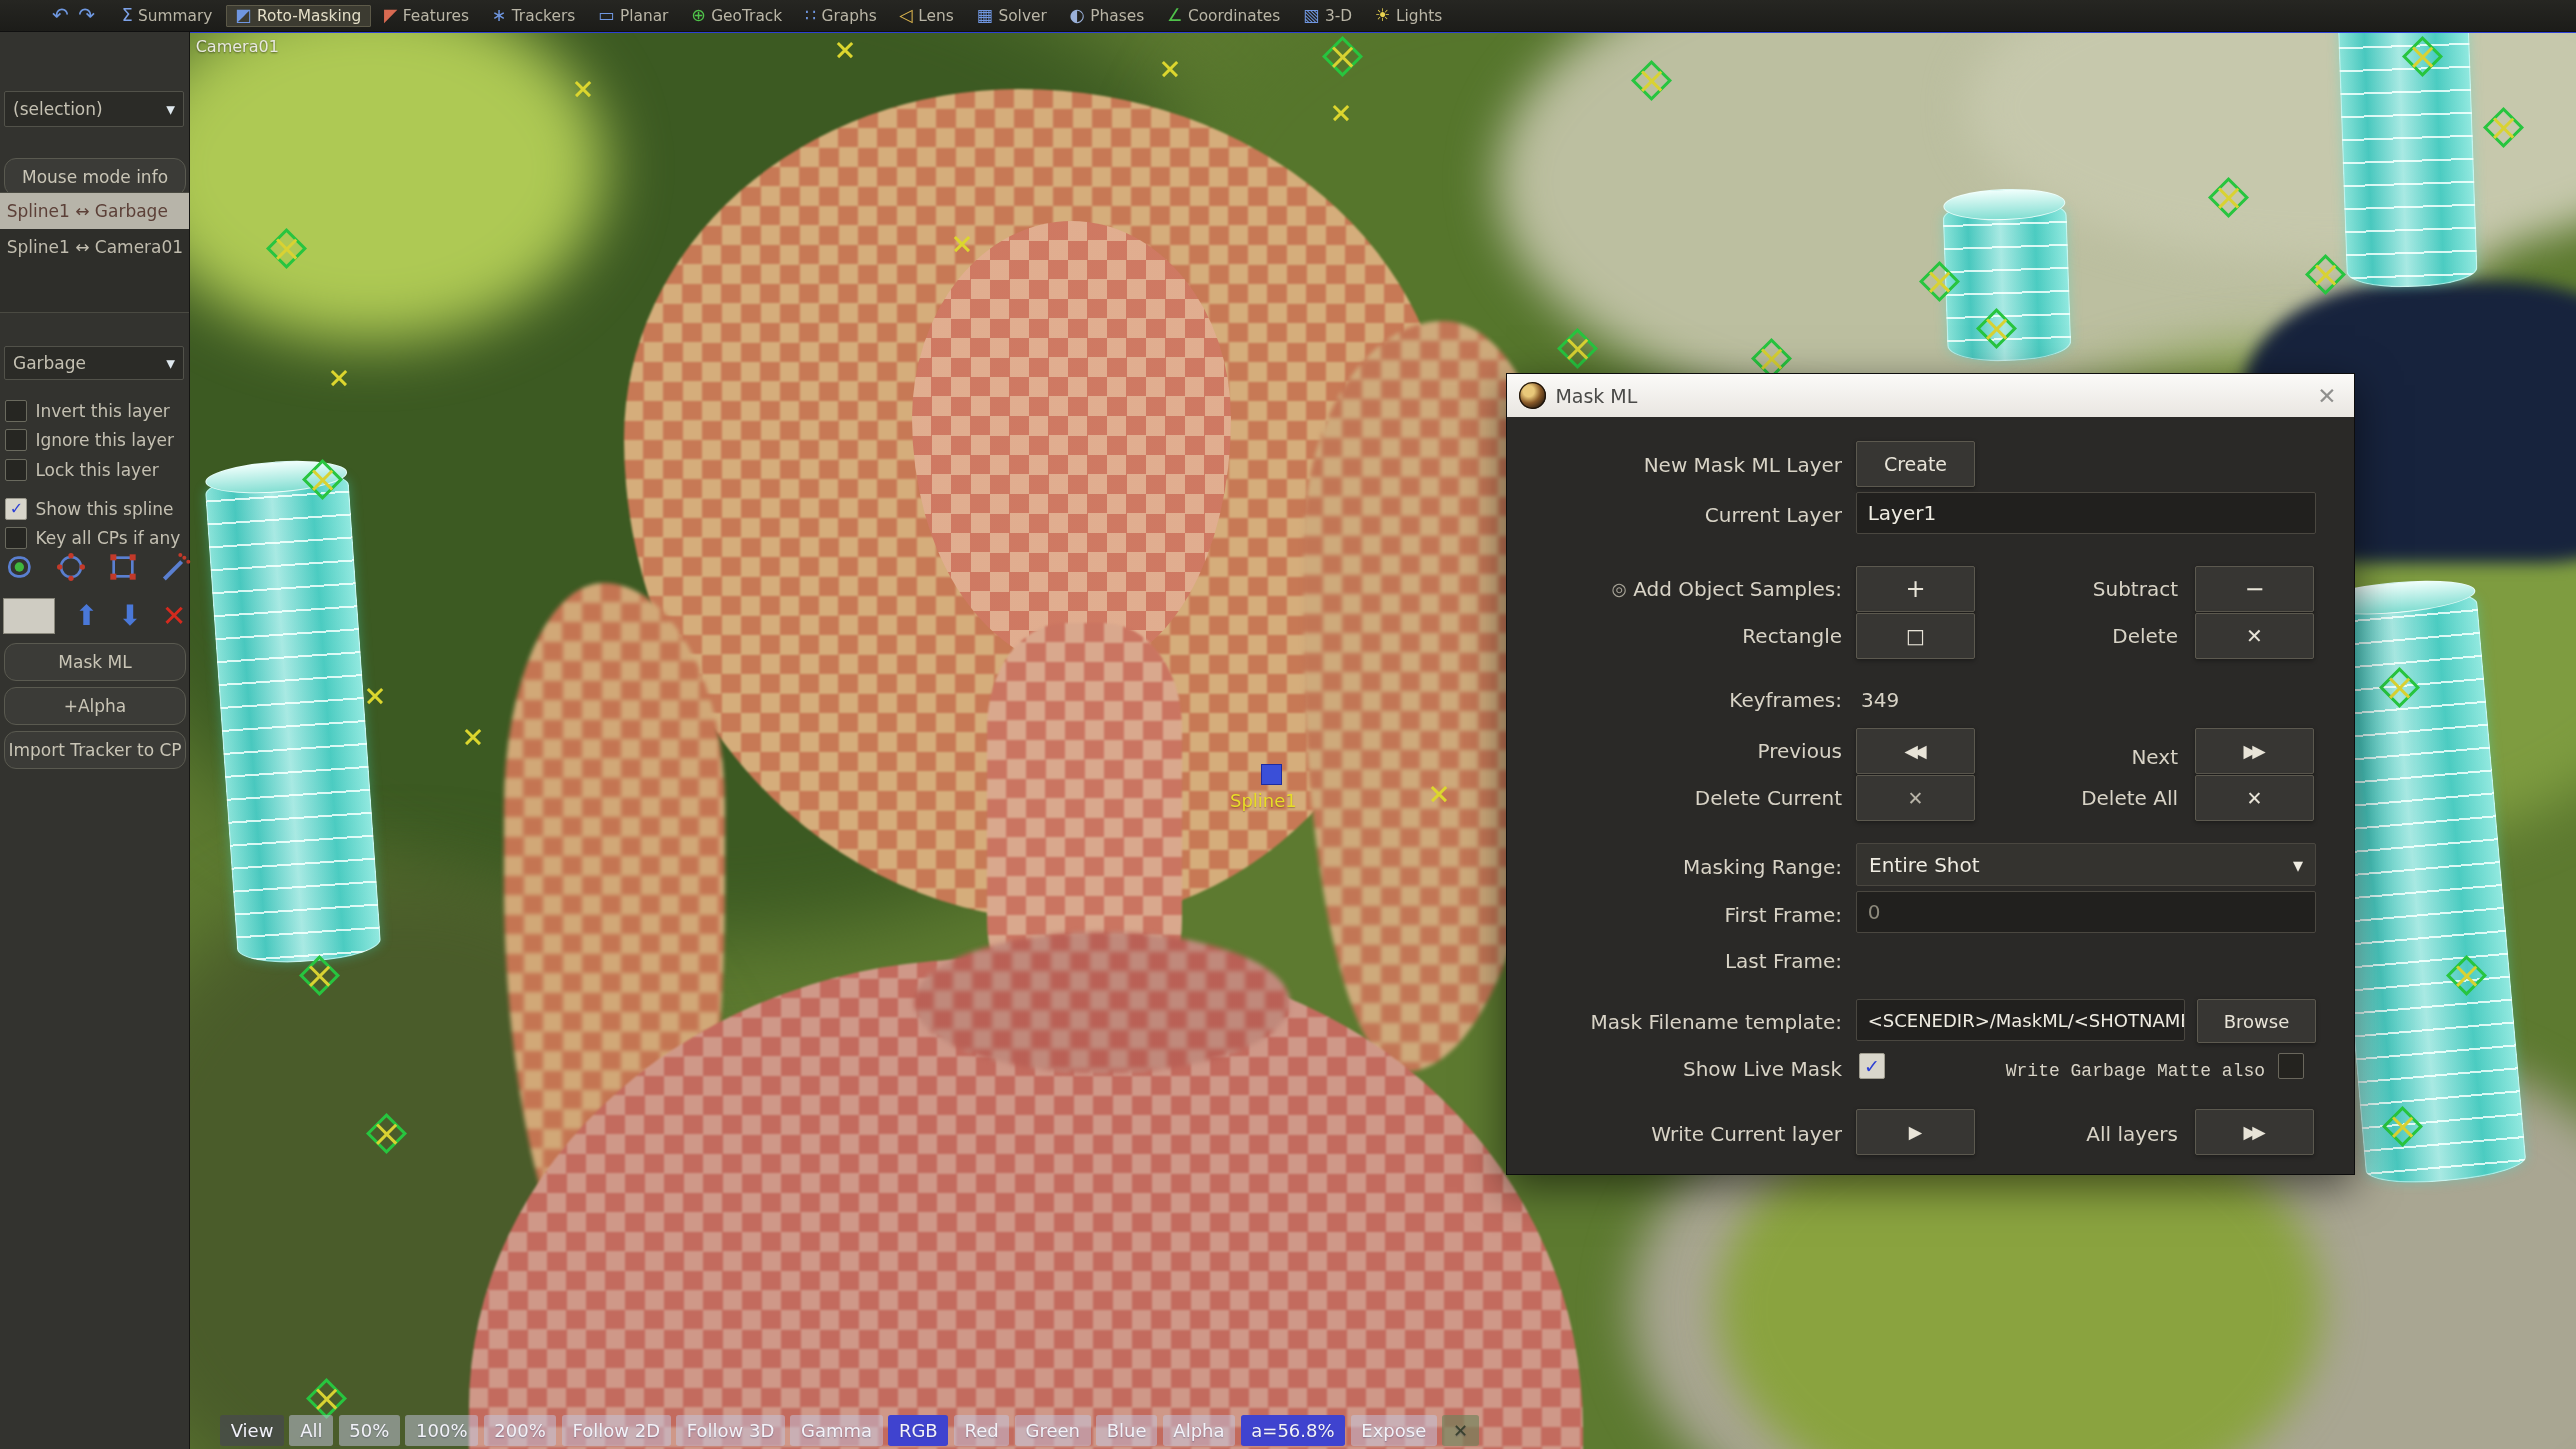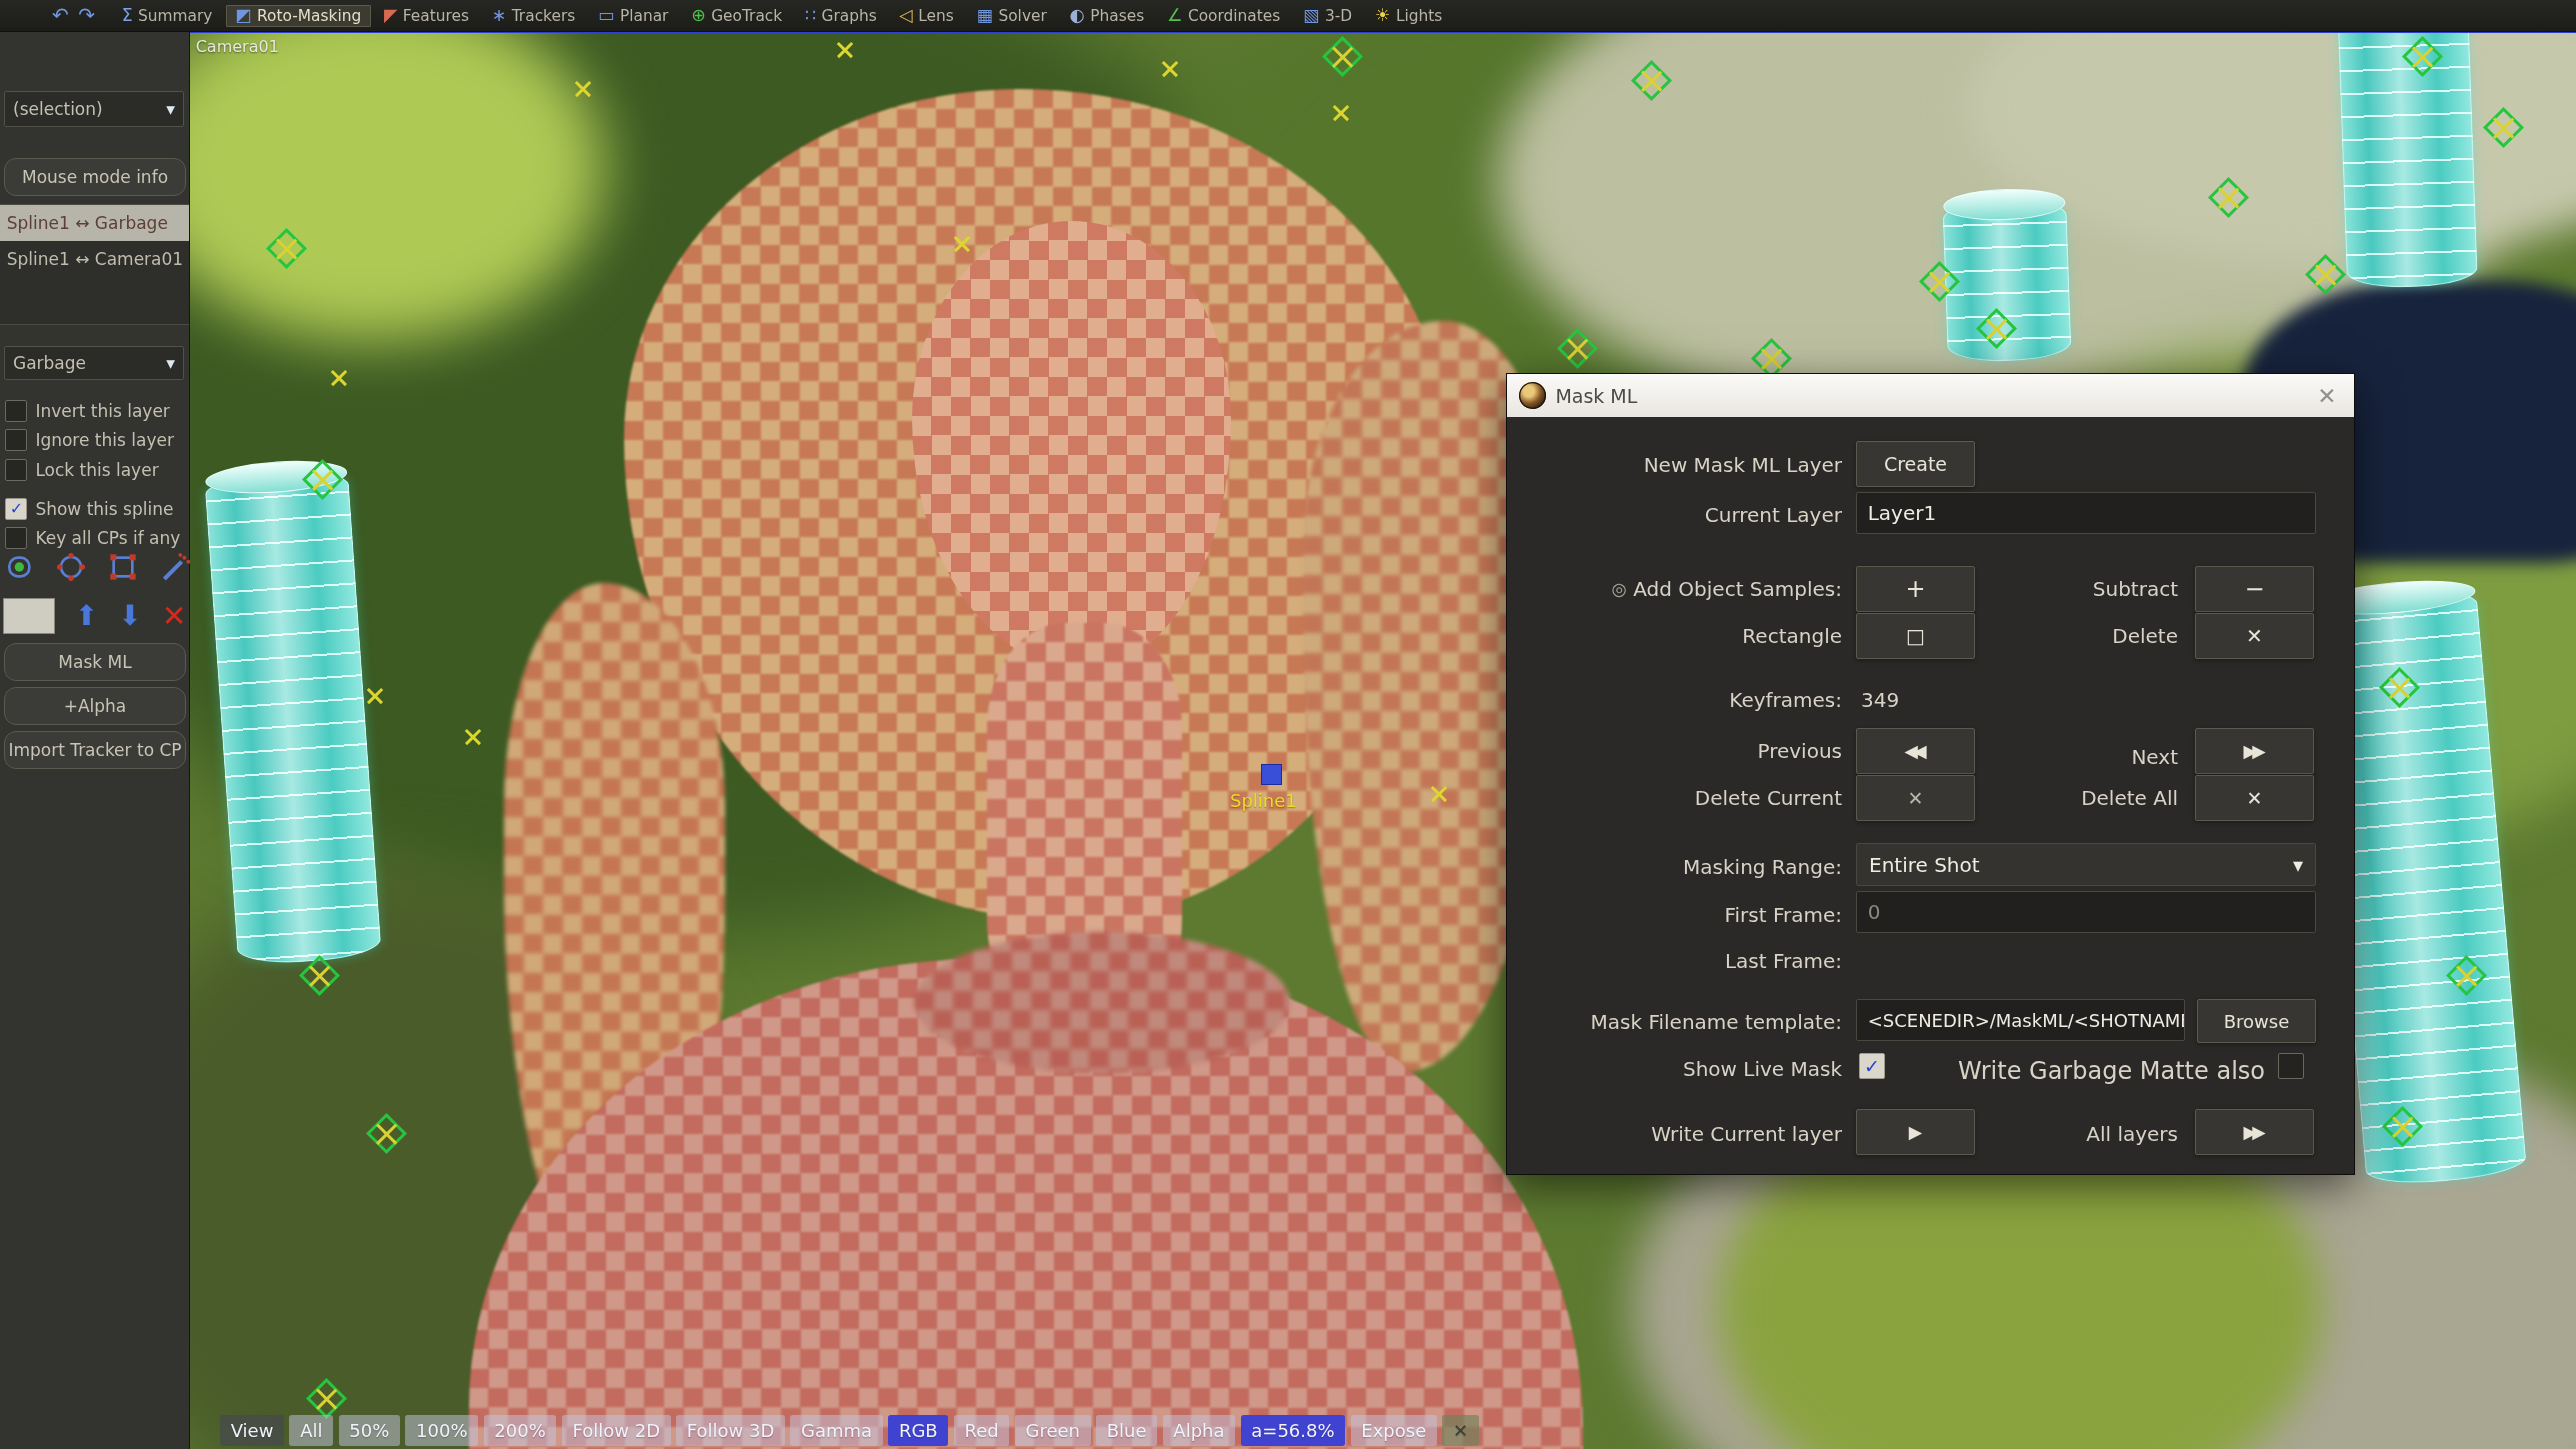--- a/index.html
+++ b/index.html
@@ -23,21 +23,21 @@
   #left-panel{position:absolute;left:0;top:31px;width:189px;height:1418px;
               background:#33332f;border-right:0.7px solid #151513;z-index:30;
               color:#c4c0b2;font-size:17px;}
   .lp-drop{position:absolute;left:4px;width:180px;height:36px;background:#2b2b27;
            border:0.7px solid #52524a;border-radius:2px;display:flex;align-items:center;
            justify-content:space-between;padding:0 8px;box-sizing:border-box;cursor:pointer;}
   .lp-drop .chev{color:#dfe8ee;font-size:17.4px;}
   .lp-btn{position:absolute;left:4px;width:180px;height:36px;background:#3b3b37;
           border:0.7px solid #5a5a50;border-radius:12px;display:flex;align-items:center;
           justify-content:center;cursor:pointer;color:#c9c5b6;}
-  #lp-list{position:absolute;left:0;top:173px;width:189px;height:119px;background:#2e2e2a;
+  #lp-list{position:absolute;left:0;top:161px;width:189px;height:119px;background:#2e2e2a;
            border-top:0.7px solid #4a4a42;border-bottom:0.7px solid #4a4a42;overflow:hidden;}
   .lp-row{height:36px;display:flex;align-items:center;padding:0 6.7px;font-size:17px;
           color:#c0bcae;cursor:pointer;white-space:nowrap;}
   .lp-row.sel{background:#b7b4a9;color:#5c4038;}
   .lp-check{position:absolute;left:5.4px;display:flex;align-items:center;gap:8px;height:27px;cursor:pointer;}
   .lp-check .box{width:20px;height:20px;background:#262622;border:1.3px solid #6a6a5e;border-radius:2px;
                  display:flex;align-items:center;justify-content:center;font-size:16px;color:#2c3fd4;}
   .lp-check .box.on{background:#d8d5ca;border-color:#9a988c;}
   #lp-tools{position:absolute;left:0;top:518px;width:189px;display:flex;gap:17.4px;align-items:center;padding-left:2.7px;}
   #lp-tools .ticon{width:35px;height:35px;display:flex;align-items:center;justify-content:center;cursor:pointer;}
@@ -554,21 +554,21 @@
         <span>Browse</span>
       </div>
 
     <div class="drow" style="left:0;top:679px;width:335px;height:31px;justify-content:flex-end;">
       <span class="dlabel">Show Live Mask</span>
     </div>
     <div class="dcheck on" style="position:absolute;left:352px;top:679px;">
         <span>✓</span>
       </div>
     <div class="drow" style="left:470px;top:683px;width:288px;height:27px;justify-content:flex-end;">
-      <span class="dlabel" style="font-size:24px;">Write Garbage Matte also</span>
+      <span class="dlabel" style="font-size:18px;font-family:Liberation Mono, monospace;">Write Garbage Matte also</span>
     </div>
     <div class="dcheck" style="position:absolute;left:771px;top:679px;"></div>
 
     <div class="drow" style="left:0;top:741px;width:335px;height:38px;justify-content:flex-end;">
       <span class="dlabel">Write Current layer</span>
     </div>
     <div class="dbtn" style="position:absolute;left:349px;top:735px;width:117px;height:44px;font-size:17.4px;">
         <span>▶</span>
       </div>
     <div class="drow" style="left:510px;top:741px;width:161px;height:38px;justify-content:flex-end;">

